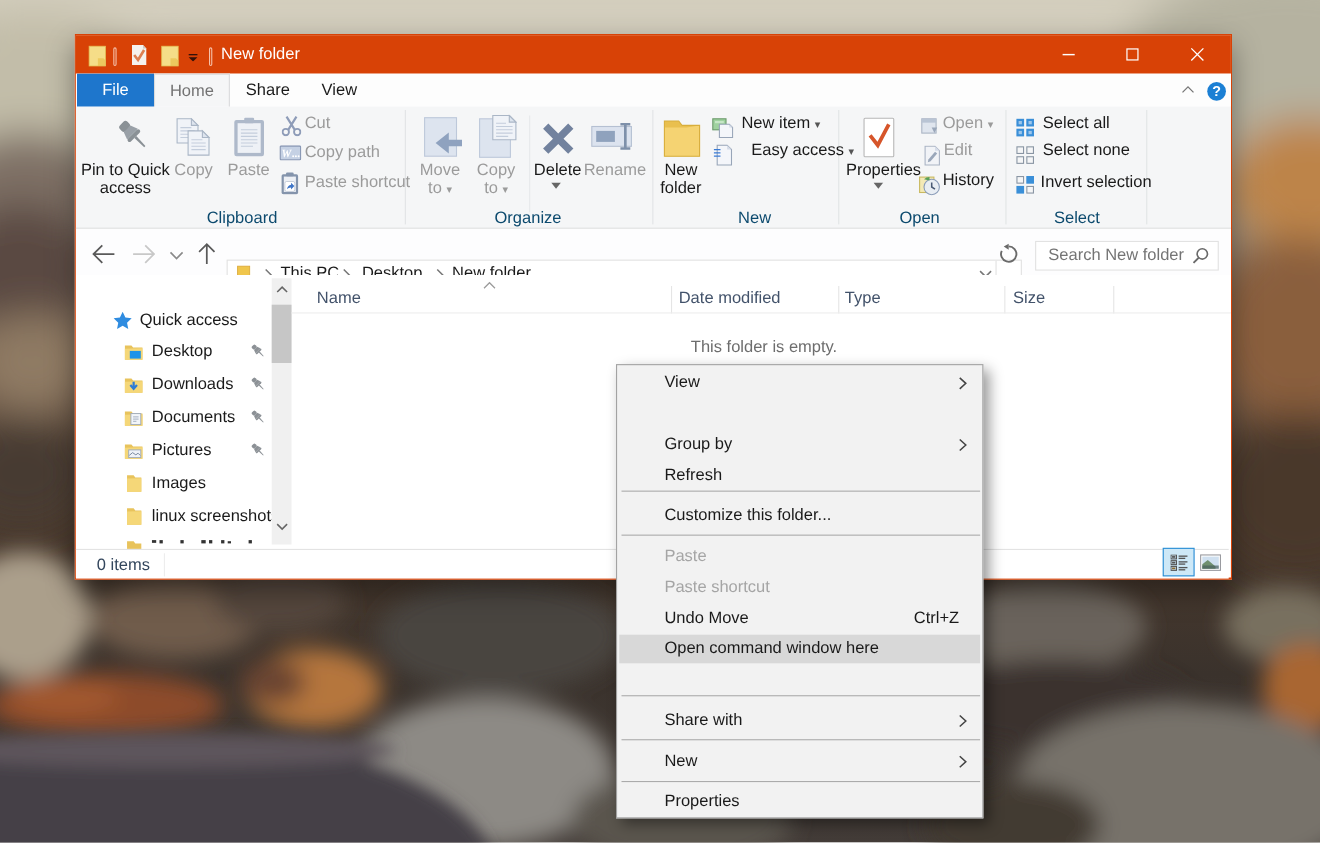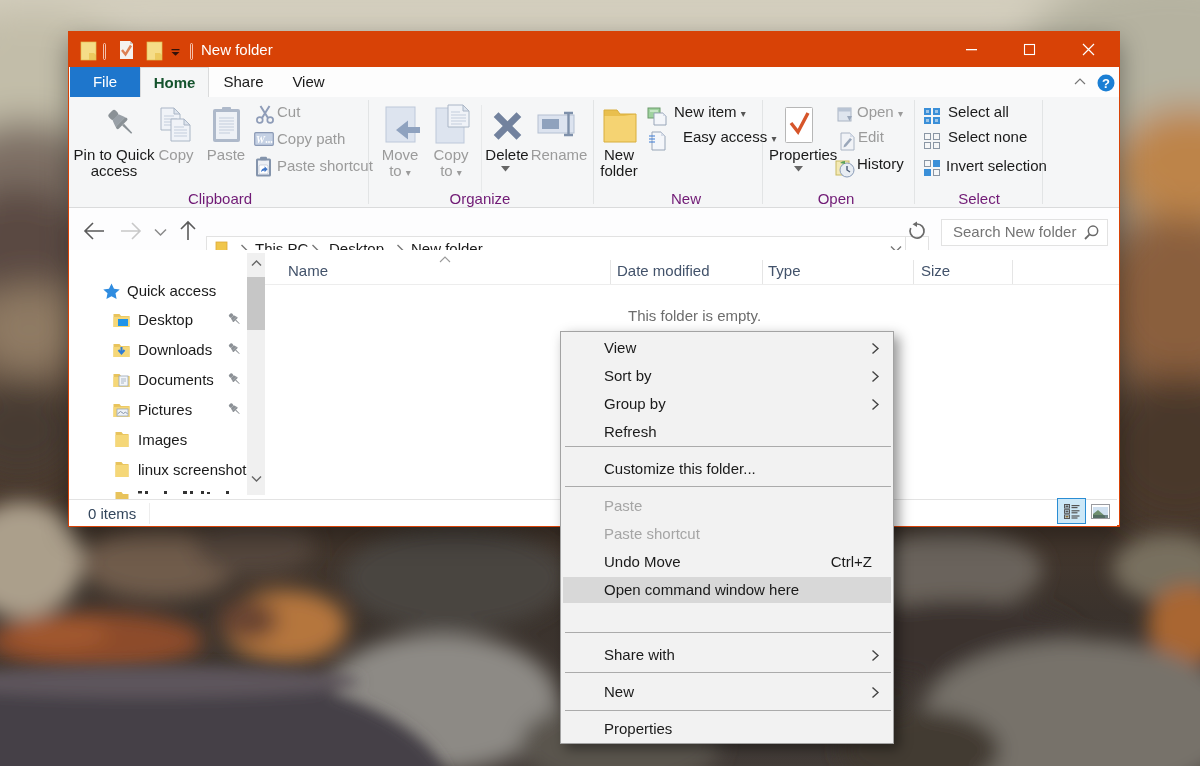--- a/index.html
+++ b/index.html
@@ -9,27 +9,27 @@
   #win { position:absolute; left:68px; top:31px; width:1052px; height:496px; border:1px solid #d84206; border-bottom-width:2px; background:#fff; box-shadow:0 10px 24px rgba(0,0,0,0.38); }
   
   #titlebar { position:absolute; left:0; top:0; width:1050px; height:35px; background:#d84206; color:#fff; }
   .tbicon { position:absolute; top:9px; }
   #title { position:absolute; left:132px; top:9px; font-size:15px; color:#fff; }
   .capbtn { position:absolute; top:0; width:45px; height:35px; }
   
   #tabstrip { position:absolute; left:0; top:35px; width:1050px; height:30px; background:#fdfdfd; }
   .tab { position:absolute; top:0; height:30px; width:69px; text-align:center; line-height:30px; }
   #tab-file { left:1px; background:#1e76cc; color:#fff; width:70px; }
-  #tab-home { left:71px; background:#f5f6f7; border:1px solid #dadbdc; border-bottom:none; color:#14532d;font-weight:bold; }
+  #tab-home { left:71px; background:#f5f6f7; border:1px solid #dadbdc; border-bottom:none; color:#737373; }
   #tab-share { left:140px; }
   #tab-view { left:205px; }
   
   #ribbon { position:absolute; left:0; top:65px; width:1050px; height:111px; background:#f5f6f7; border-bottom:1px solid #dadbdc; }
   .gsep { position:absolute; top:3px; height:104px; width:1px; background:#e2e4e5; }
-  .glabel { position:absolute; top:93px; width:120px; text-align:center; color:#701a75; font-size:15px; }
+  .glabel { position:absolute; top:93px; width:120px; text-align:center; color:#0c4a6e; font-size:15px; }
   .rtext { color:#1a1a1a; }
   .rgray { color:#9b9b9b; }
   .rlarge { position:absolute; text-align:center; font-size:15px; line-height:16px; }
   .rsmall { position:absolute; font-size:15px; white-space:nowrap; }
   
   #addrrow { position:absolute; left:0; top:176px; width:1050px; height:42px; background:#fdfdfe; }
   #crumbbox { position:absolute; left:137px; top:11px; width:723px; height:27px; background:#fff; border:1px solid #e2e2e2; font-size:15px;margin-top:17px; }
   #searchbox { position:absolute; left:872px; top:11px; width:167px; height:27px; background:#fff; border:1px solid #e2e2e2; color:#747474; font-size:15px; }
   
   #content { position:absolute; left:0; top:218px; width:1050px; height:249px; background:#fff; }
@@ -561,23 +561,20 @@
           <path d="M1 8 l5 -4 7 6 v2 H1 z" fill="#6f8f6f"></path>
           <path d="M1 9 h15 v3 H1 z" fill="#49605e" opacity="0.7"></path>
         </svg>
     </div>
   </div>
 </div>
 <div id="menu">
   <div class="mi" style="top:2px">View<svg class="chev" width="9" height="13">
         <path d="M1.5 1.5 L7 6.5 L1.5 11.5" fill="none" stroke="#444" stroke-width="1.4"></path>
       </svg></div>
-  <div class="mi" style="top:30px">Sort by<svg class="chev" width="9" height="13">
-        <path d="M1.5 1.5 L7 6.5 L1.5 11.5" fill="none" stroke="#444" stroke-width="1.4"></path>
-      </svg></div>
   <div class="mi" style="top:58px">Group by<svg class="chev" width="9" height="13">
         <path d="M1.5 1.5 L7 6.5 L1.5 11.5" fill="none" stroke="#444" stroke-width="1.4"></path>
       </svg></div>
   <div class="mi" style="top:86px">Refresh</div>
   <div class="msep" style="top:114px"></div>
   <div class="mi" style="top:123px">Customize this folder...</div>
   <div class="msep" style="top:154px"></div>
   <div class="mi mgray" style="top:160px">Paste</div>
   <div class="mi mgray" style="top:188px">Paste shortcut</div>
   <div class="mi" style="top:216px">Undo Move<span style="position:absolute; right:18px">Ctrl+Z</span></div>

